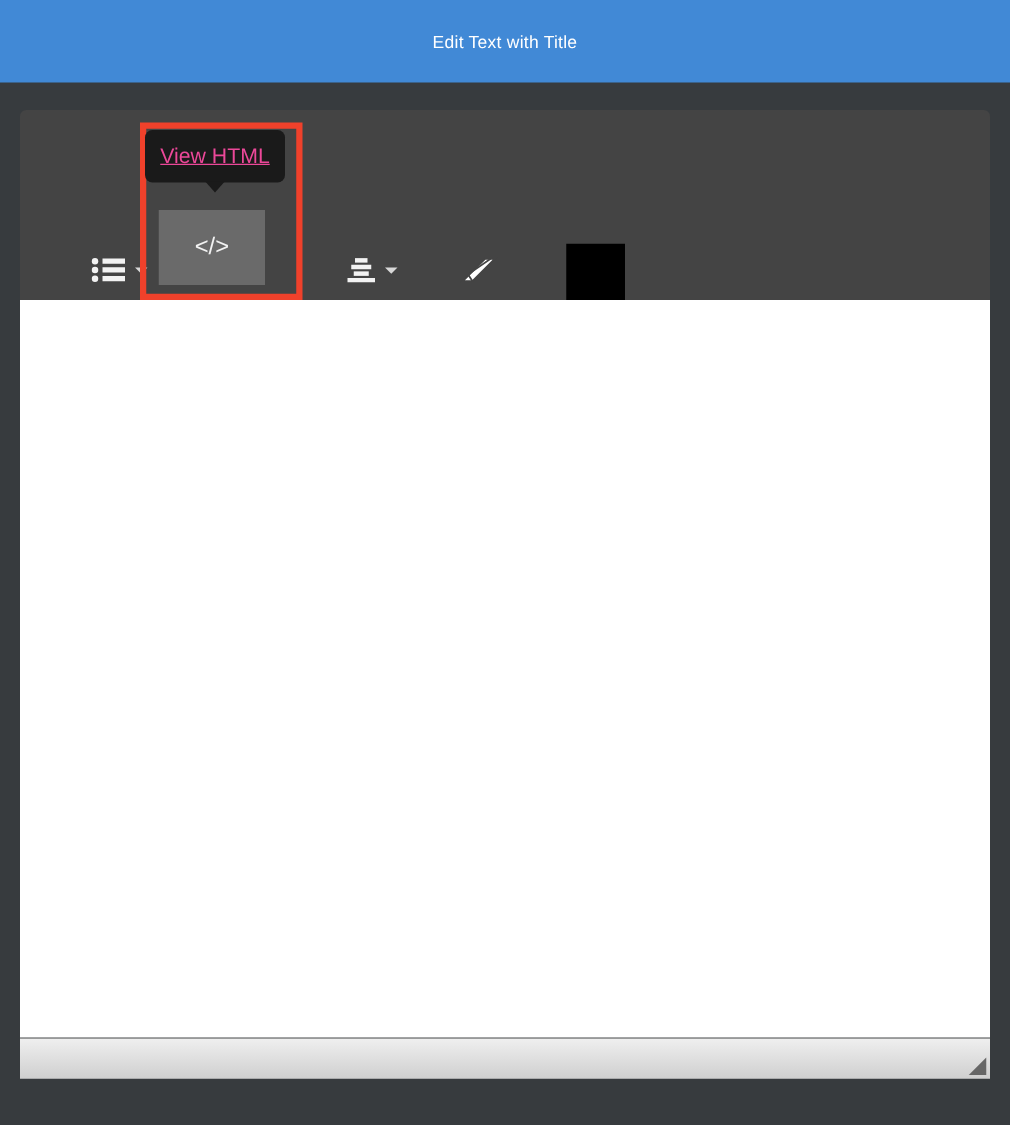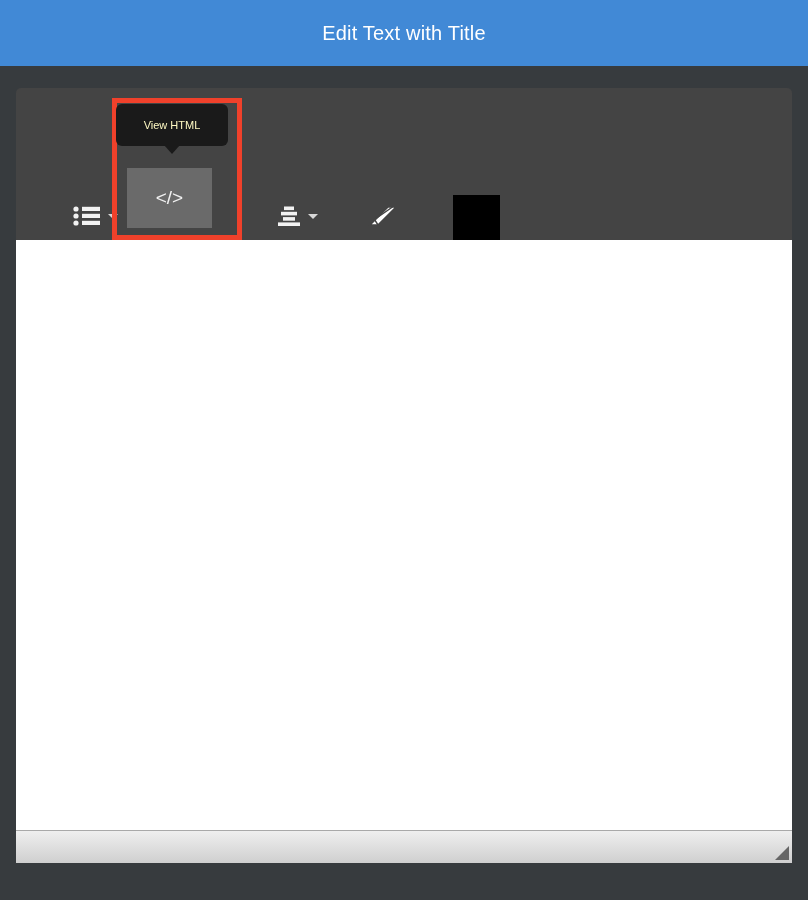--- a/index.html
+++ b/index.html
@@ -22,21 +22,21 @@
     top: 0;
     width: 808px;
     height: 66px;
     background: #4189D6;
     display: flex;
     align-items: center;
     justify-content: center;
   }
   .app-title {
     color: #FFFFFF;
-    font-size: 20px;
+    font-size: 14px;
     letter-spacing: 0.2px;
   }
 
   
   .editor-shell {
     position: absolute;
     left: 16px;
     top: 88px;
     width: 776px;
     height: 775px;
@@ -161,23 +161,24 @@
     width: 112px;
     height: 42px;
     background: #1A1A1A;
     border-radius: 6px;
     display: flex;
     align-items: center;
     justify-content: center;
     z-index: 5;
   }
   .tooltip-text {
-    color: #fef9c3;
-    font-size: 11px;
+    color: #ec4899;
+    font-size: 17px;
     white-space: nowrap;
+    text-decoration: underline;
   }
   .tooltip-arrow {
     position: absolute;
     left: 148px; 
     top: 57px;   
     width: 0; height: 0;
     border-left: 8px solid transparent;
     border-right: 8px solid transparent;
     border-top: 9px solid #1A1A1A;
     z-index: 5;

